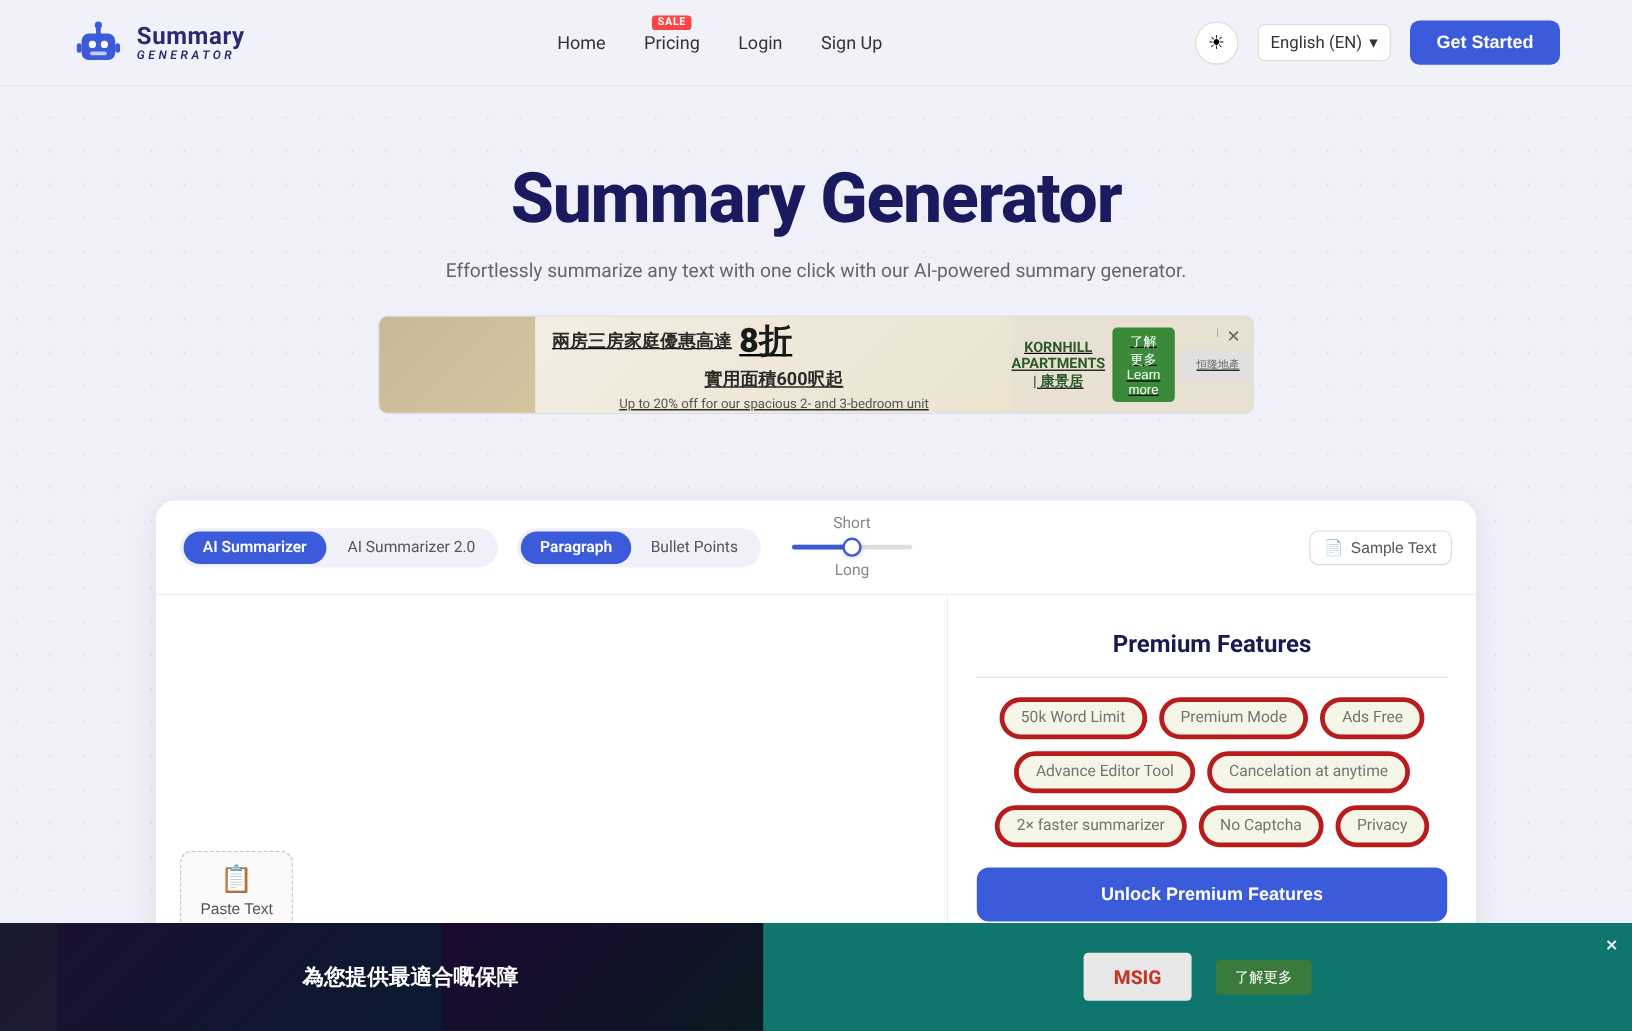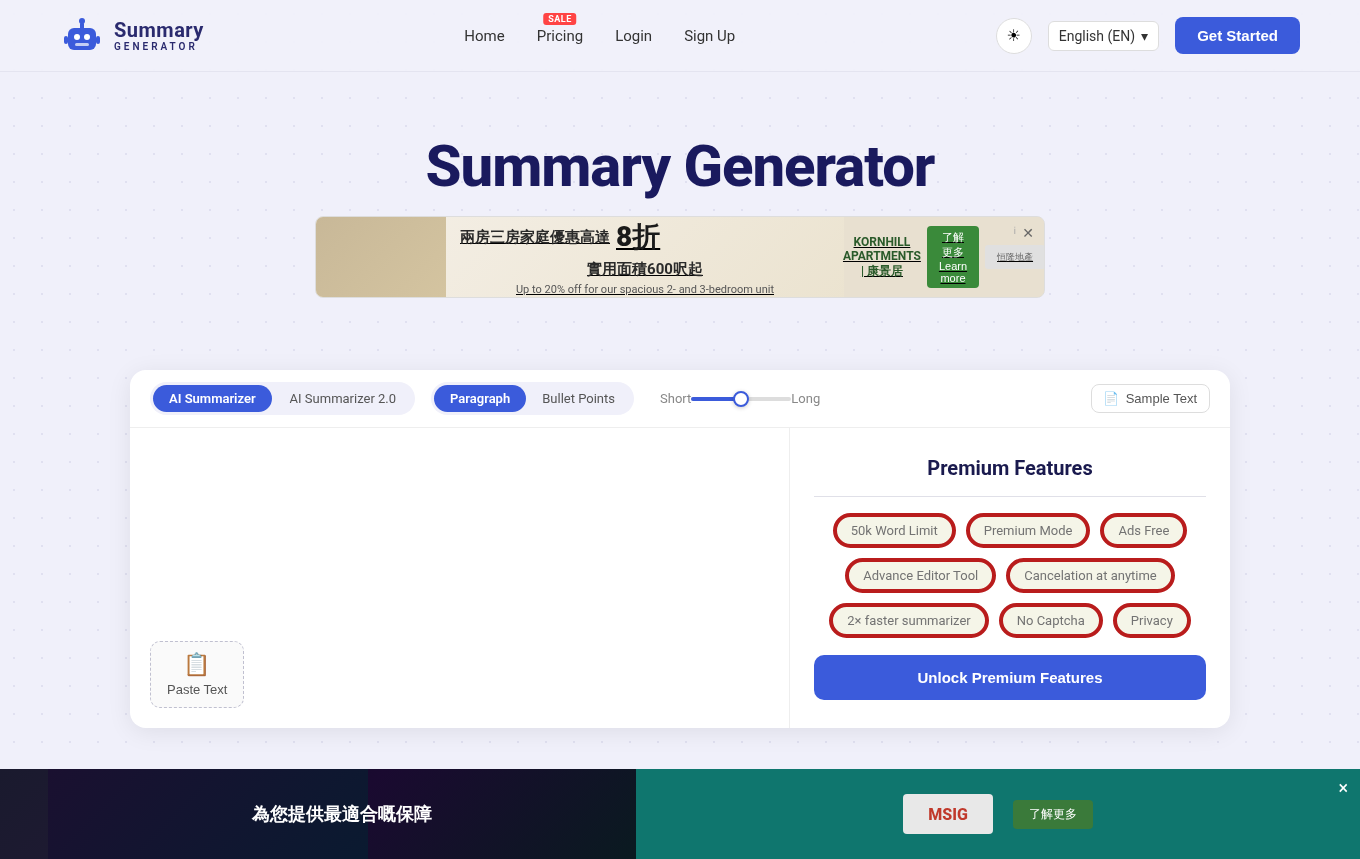--- a/index.html
+++ b/index.html
@@ -58,20 +58,21 @@
       color: #2a2a6e;
       letter-spacing: 0.5px;
     }
 
     .logo-subtitle {
       font-size: 10px;
       font-weight: 600;
       color: #2a2a6e;
       letter-spacing: 3px;
       text-transform: uppercase;
+      font-style: italic;
     }
 
     .nav {
       display: flex;
       align-items: center;
       gap: 32px;
     }
 
     .nav-item {
       font-size: 15px;
@@ -316,21 +317,23 @@
       color: #555;
       padding: 6px 16px;
       border-radius: 16px;
       font-size: 13px;
       cursor: pointer;
     }
 
     .length-slider-area {
       display: flex;
       align-items: center;
+      gap: 10px;
       margin-left: 10px;
+      flex-direction: column;
     }
 
     .length-label {
       font-size: 13px;
       color: #888;
     }
 
     .slider-track {
       position: relative;
       width: 100px;
@@ -565,20 +568,21 @@
     <div class="lang-selector">
       <span>English (EN)</span>
       <span>▾</span>
     </div>
     <button class="get-started-btn">Get Started</button>
   </div>
 </header>
 
 <section class="hero">
   <h1 class="hero-title">Summary Generator</h1>
+  <p class="hero-subtitle">Effortlessly summarize any text with one click with our AI-powered summary generator.</p>
 
   <div class="ad-banner">
     <div class="ad-image"></div>
     <div class="ad-content">
       <div style="display:flex;align-items:center;gap:6px;">
         <span class="ad-cn-text">兩房三房家庭優惠高達</span>
         <span class="ad-big-num">8折</span>
       </div>
       <span class="ad-cn-text">實用面積600呎起</span>
       <span class="ad-small-text">Up to 20% off for our spacious 2- and 3-bedroom unit</span>

